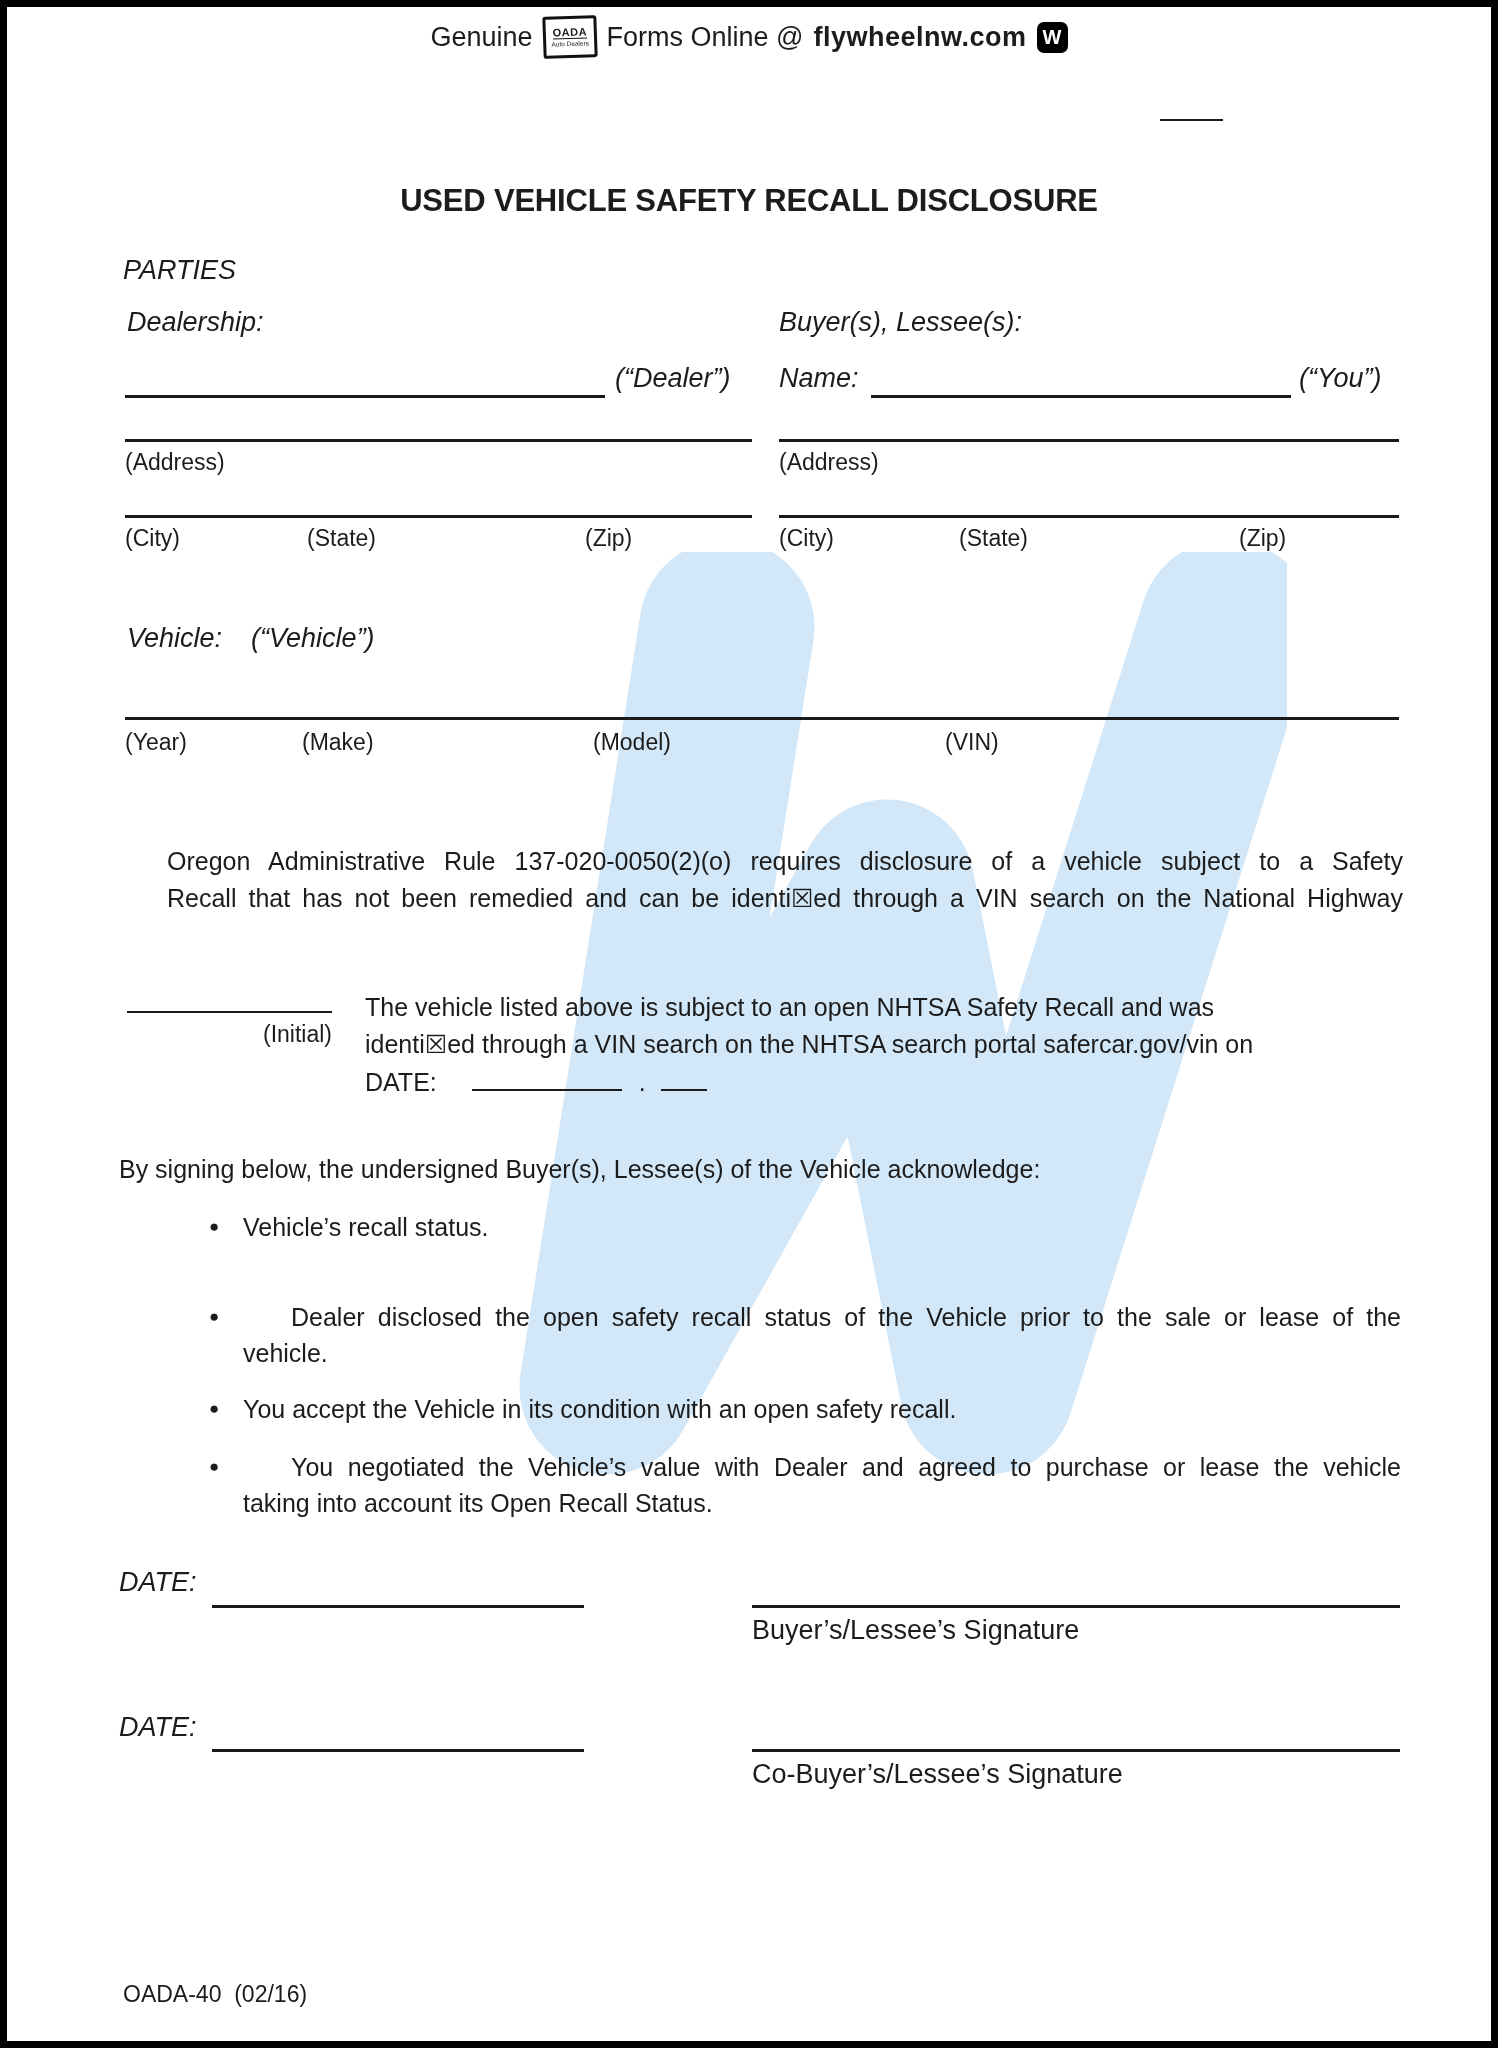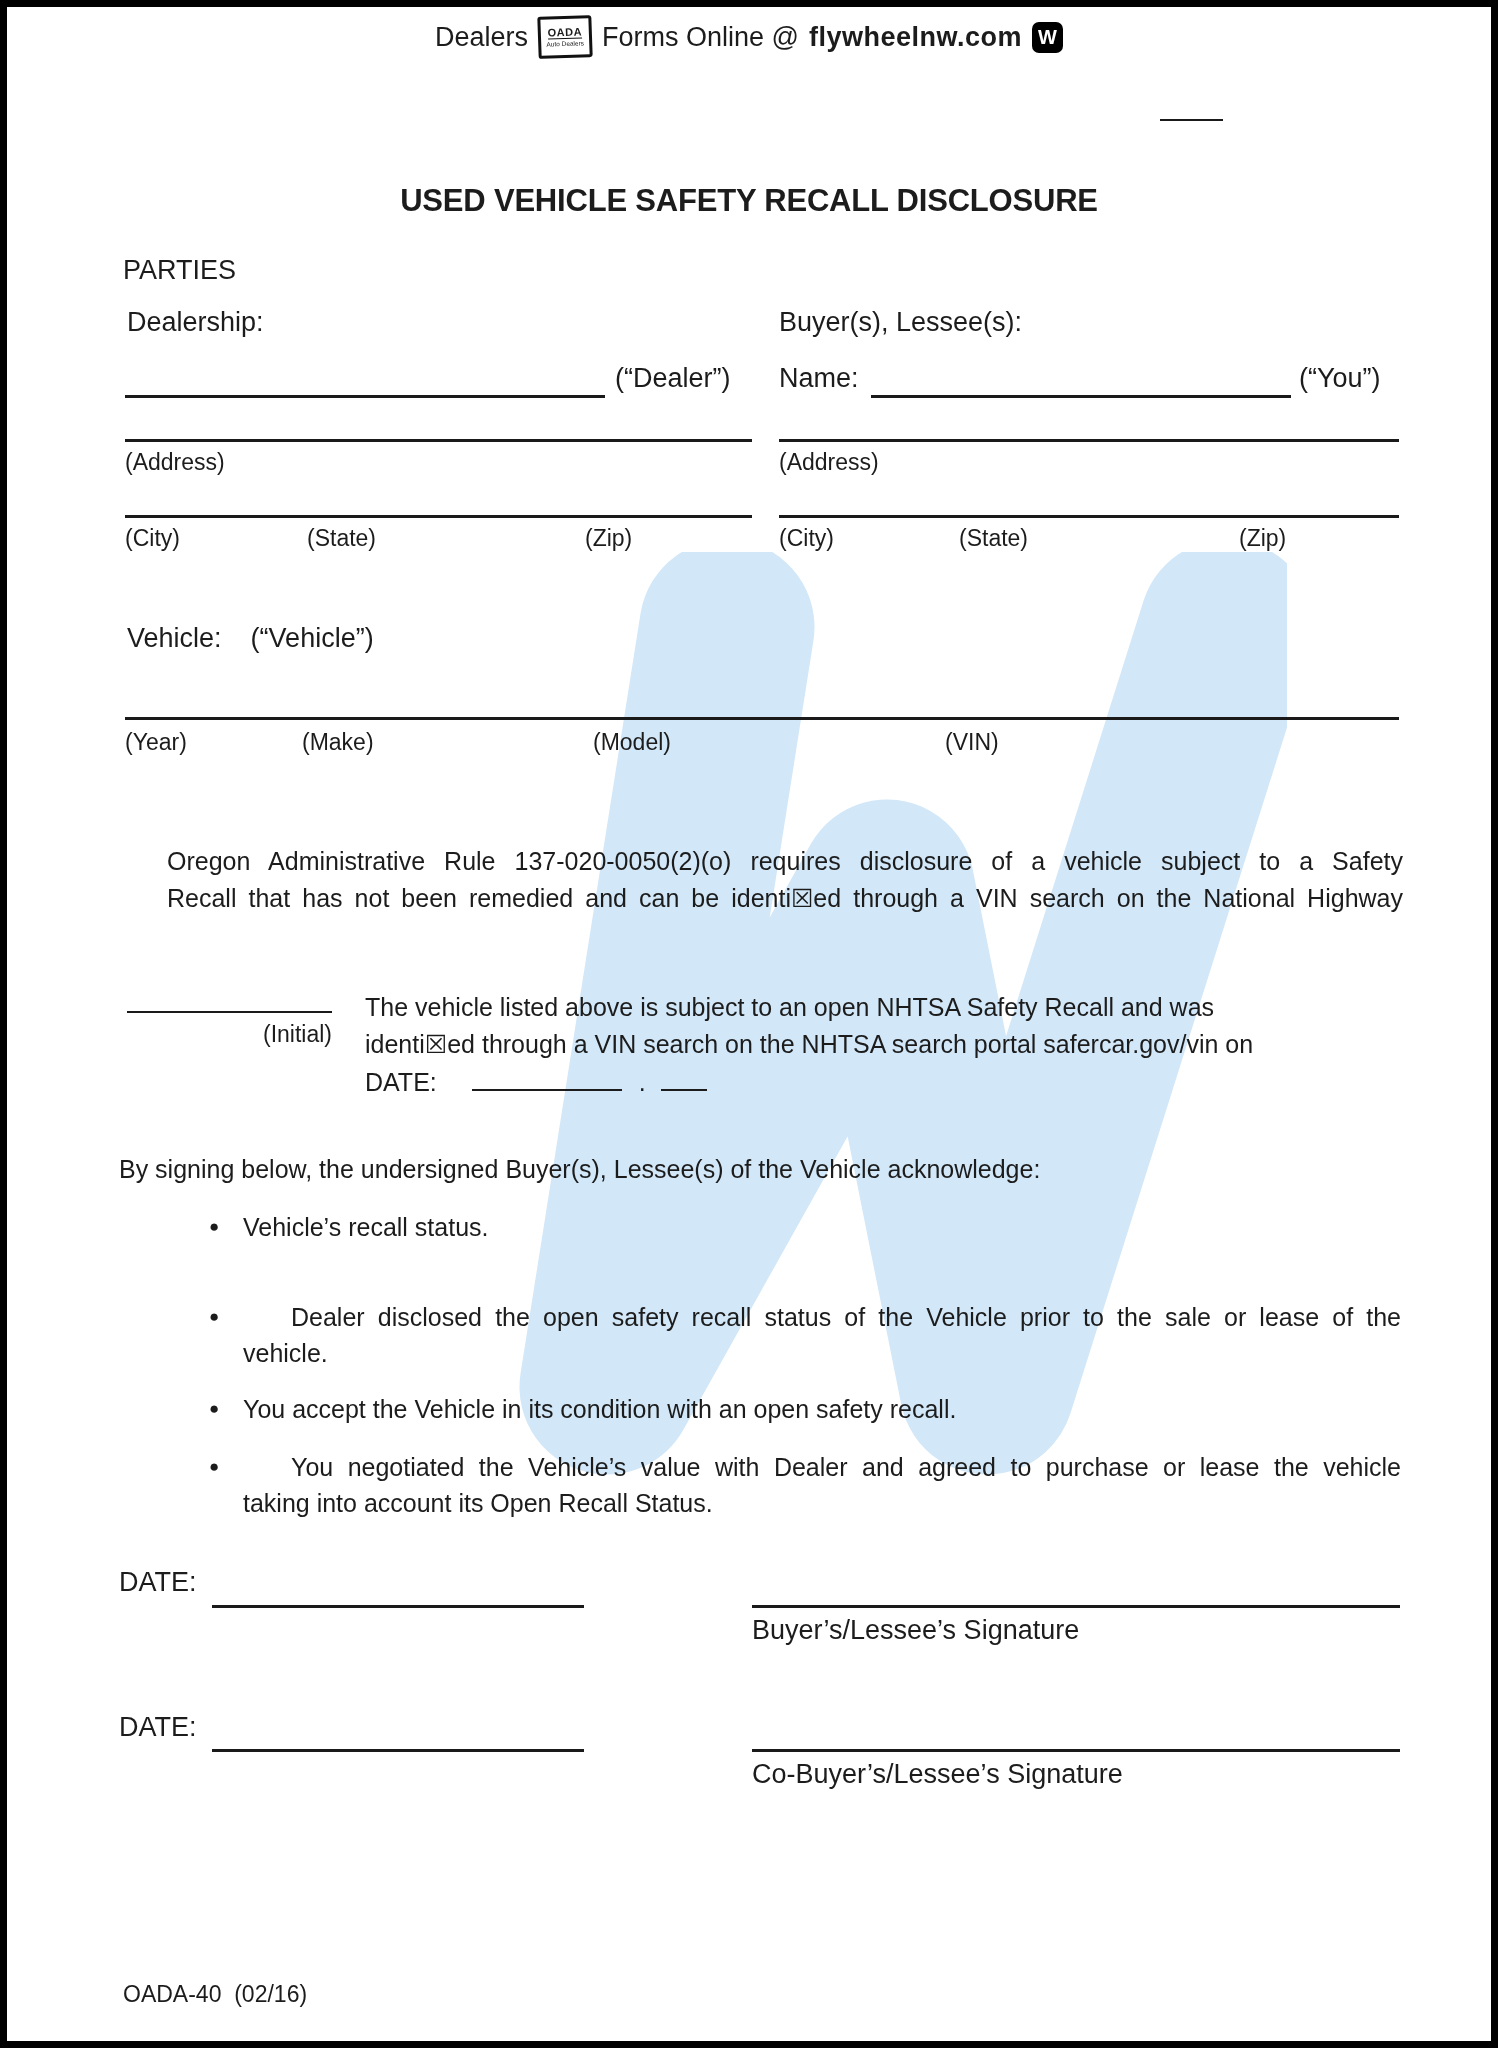--- a/index.html
+++ b/index.html
@@ -3,21 +3,21 @@
 <meta charset="utf-8">
 <style>
   html,body{margin:0;padding:0;background:#ffffff;}
   body{width:1498px;height:2048px;font-family:"Liberation Sans",sans-serif;color:#1c1c1c;}
   .page{position:relative;width:1498px;height:2048px;box-sizing:border-box;border:7px solid #000;background:#fff;overflow:hidden;}
   .abs{position:absolute;}
   .rule{position:absolute;background:#1a1a1a;height:3px;}
   .thin{height:2px;}
   .fs23{font-size:23px;}
   .fs25{font-size:25px;}
-  .fs27{font-size:27px;}
+  .fs27{font-size:27px;font-style:italic;}
   .center{text-align:center;}
   .just{text-align:justify;text-align-last:justify;margin-left:48px;}
   .para{line-height:37px;font-size:25px;}
   .header-row{top:9px;left:0;right:0;display:flex;justify-content:center;align-items:center;gap:10px;font-size:27px;}
   .oada-logo{width:48px;height:36px;border:3px solid #111;border-radius:3px;display:flex;flex-direction:column;align-items:center;justify-content:center;transform:rotate(-2deg);line-height:1;background:#fff;}
   .oada-acy{font-size:11px;font-weight:bold;border-bottom:1px solid #111;letter-spacing:.5px;}
   .oada-sub{font-size:6.5px;margin-top:2px;}
   .site{font-weight:bold;letter-spacing:.5px;}
   .fw-badge{width:31px;height:31px;background:#000;border-radius:7px;display:flex;align-items:center;justify-content:center;}
   .fw-badge span{color:#fff;font-weight:bold;font-size:20px;line-height:1;}
@@ -35,21 +35,21 @@
 
 <div class="page">
 
   <svg class="wm" width="860" height="930" viewBox="0 0 860 930" aria-hidden="true">
     <path d="M300,75 L180,835 L460,335 L560,835 L800,75" fill="none" stroke="#d2e7f8" stroke-width="175" stroke-linecap="round" stroke-linejoin="round"></path>
   </svg>
 
   <div class="content">
 
     <div class="abs header-row">
-      <span>Dealers</span>
+      <span>Genuine</span>
       <span class="oada-logo">
         <span class="oada-acy">OADA</span>
         <span class="oada-sub">Auto Dealers</span>
       </span>
       <span>Forms Online @</span>
       <span class="site">flywheelnw.com</span>
       <span class="fw-badge">
         <span>W</span>
       </span>
     </div>

